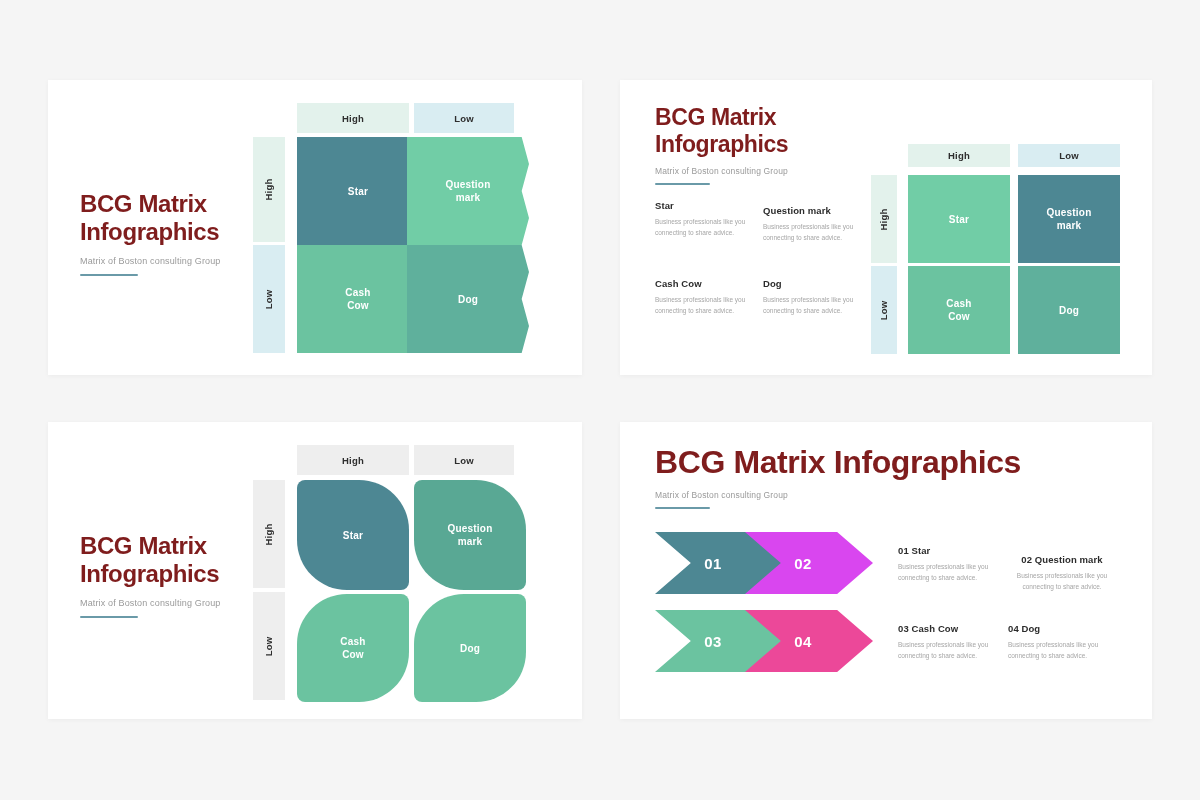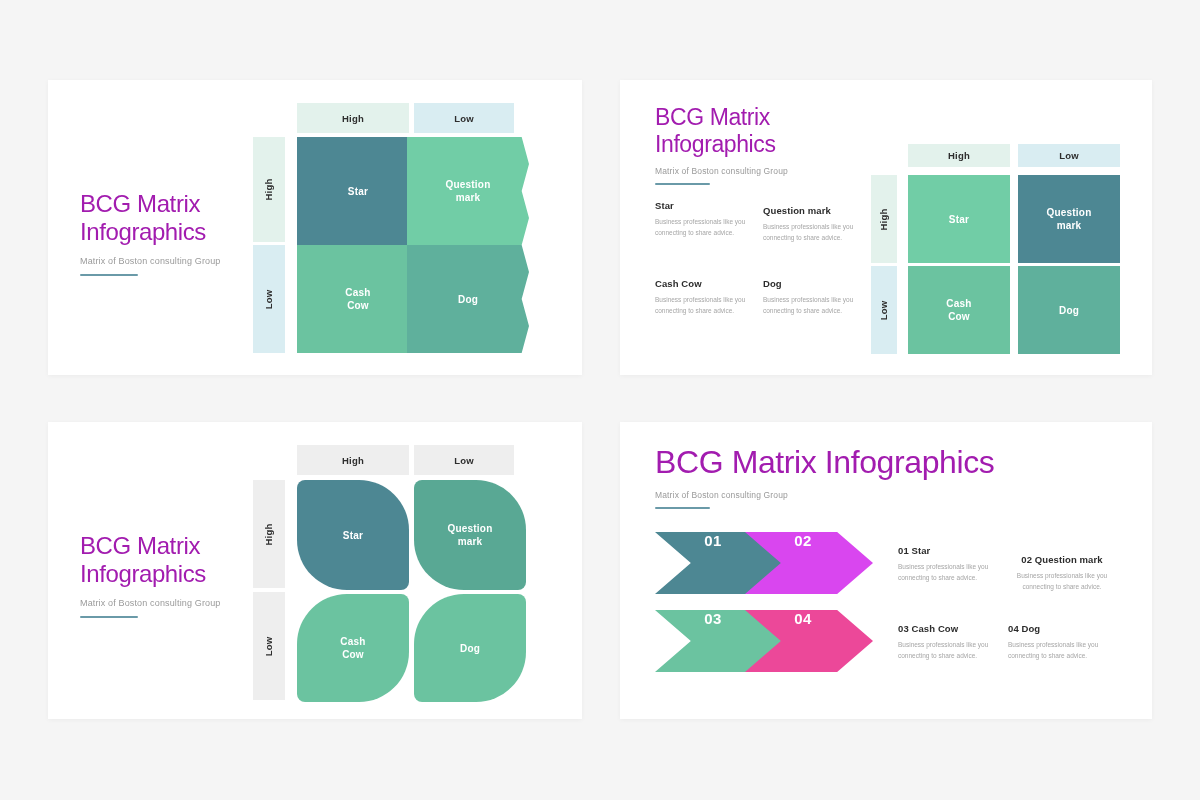--- a/index.html
+++ b/index.html
@@ -30,22 +30,22 @@
     background: #ffffff;
     box-shadow: 0 1px 5px rgba(0,0,0,0.045);
   }
   #panel-1 { left: 48px;  top: 80px;  width: 534px; height: 295px; }
   #panel-2 { left: 620px; top: 80px;  width: 532px; height: 295px; }
   #panel-3 { left: 48px;  top: 422px; width: 534px; height: 297px; }
   #panel-4 { left: 620px; top: 422px; width: 532px; height: 297px; }
 
   
   .title {
-    color: #a21caf;
-    font-weight: normal;
+    color: #7f1d1d;
+    font-weight: bold;
     letter-spacing: -0.4px;
     line-height: 1.18;
   }
   .subtitle {
     color: #9a9a9a;
     letter-spacing: 0.15px;
     white-space: nowrap;
   }
   .underline {
     height: 2px;
@@ -123,20 +123,21 @@
     );
   }
 
   
   .leaf-cell { border-radius: 40px 40px 40px 40px; }
 
   
   .chev {
     position: absolute;
     display: flex;
+    align-items: center;
     justify-content: center;
     color: #ffffff;
     font-size: 15px;
     font-weight: bold;
     letter-spacing: 0.5px;
     clip-path: polygon(0% 0%, 72% 0%, 100% 50%, 72% 100%, 0% 100%, 28% 50%);
   }
   .chev span { position: relative; z-index: 2; transform: translateX(-6px); }
 
   

